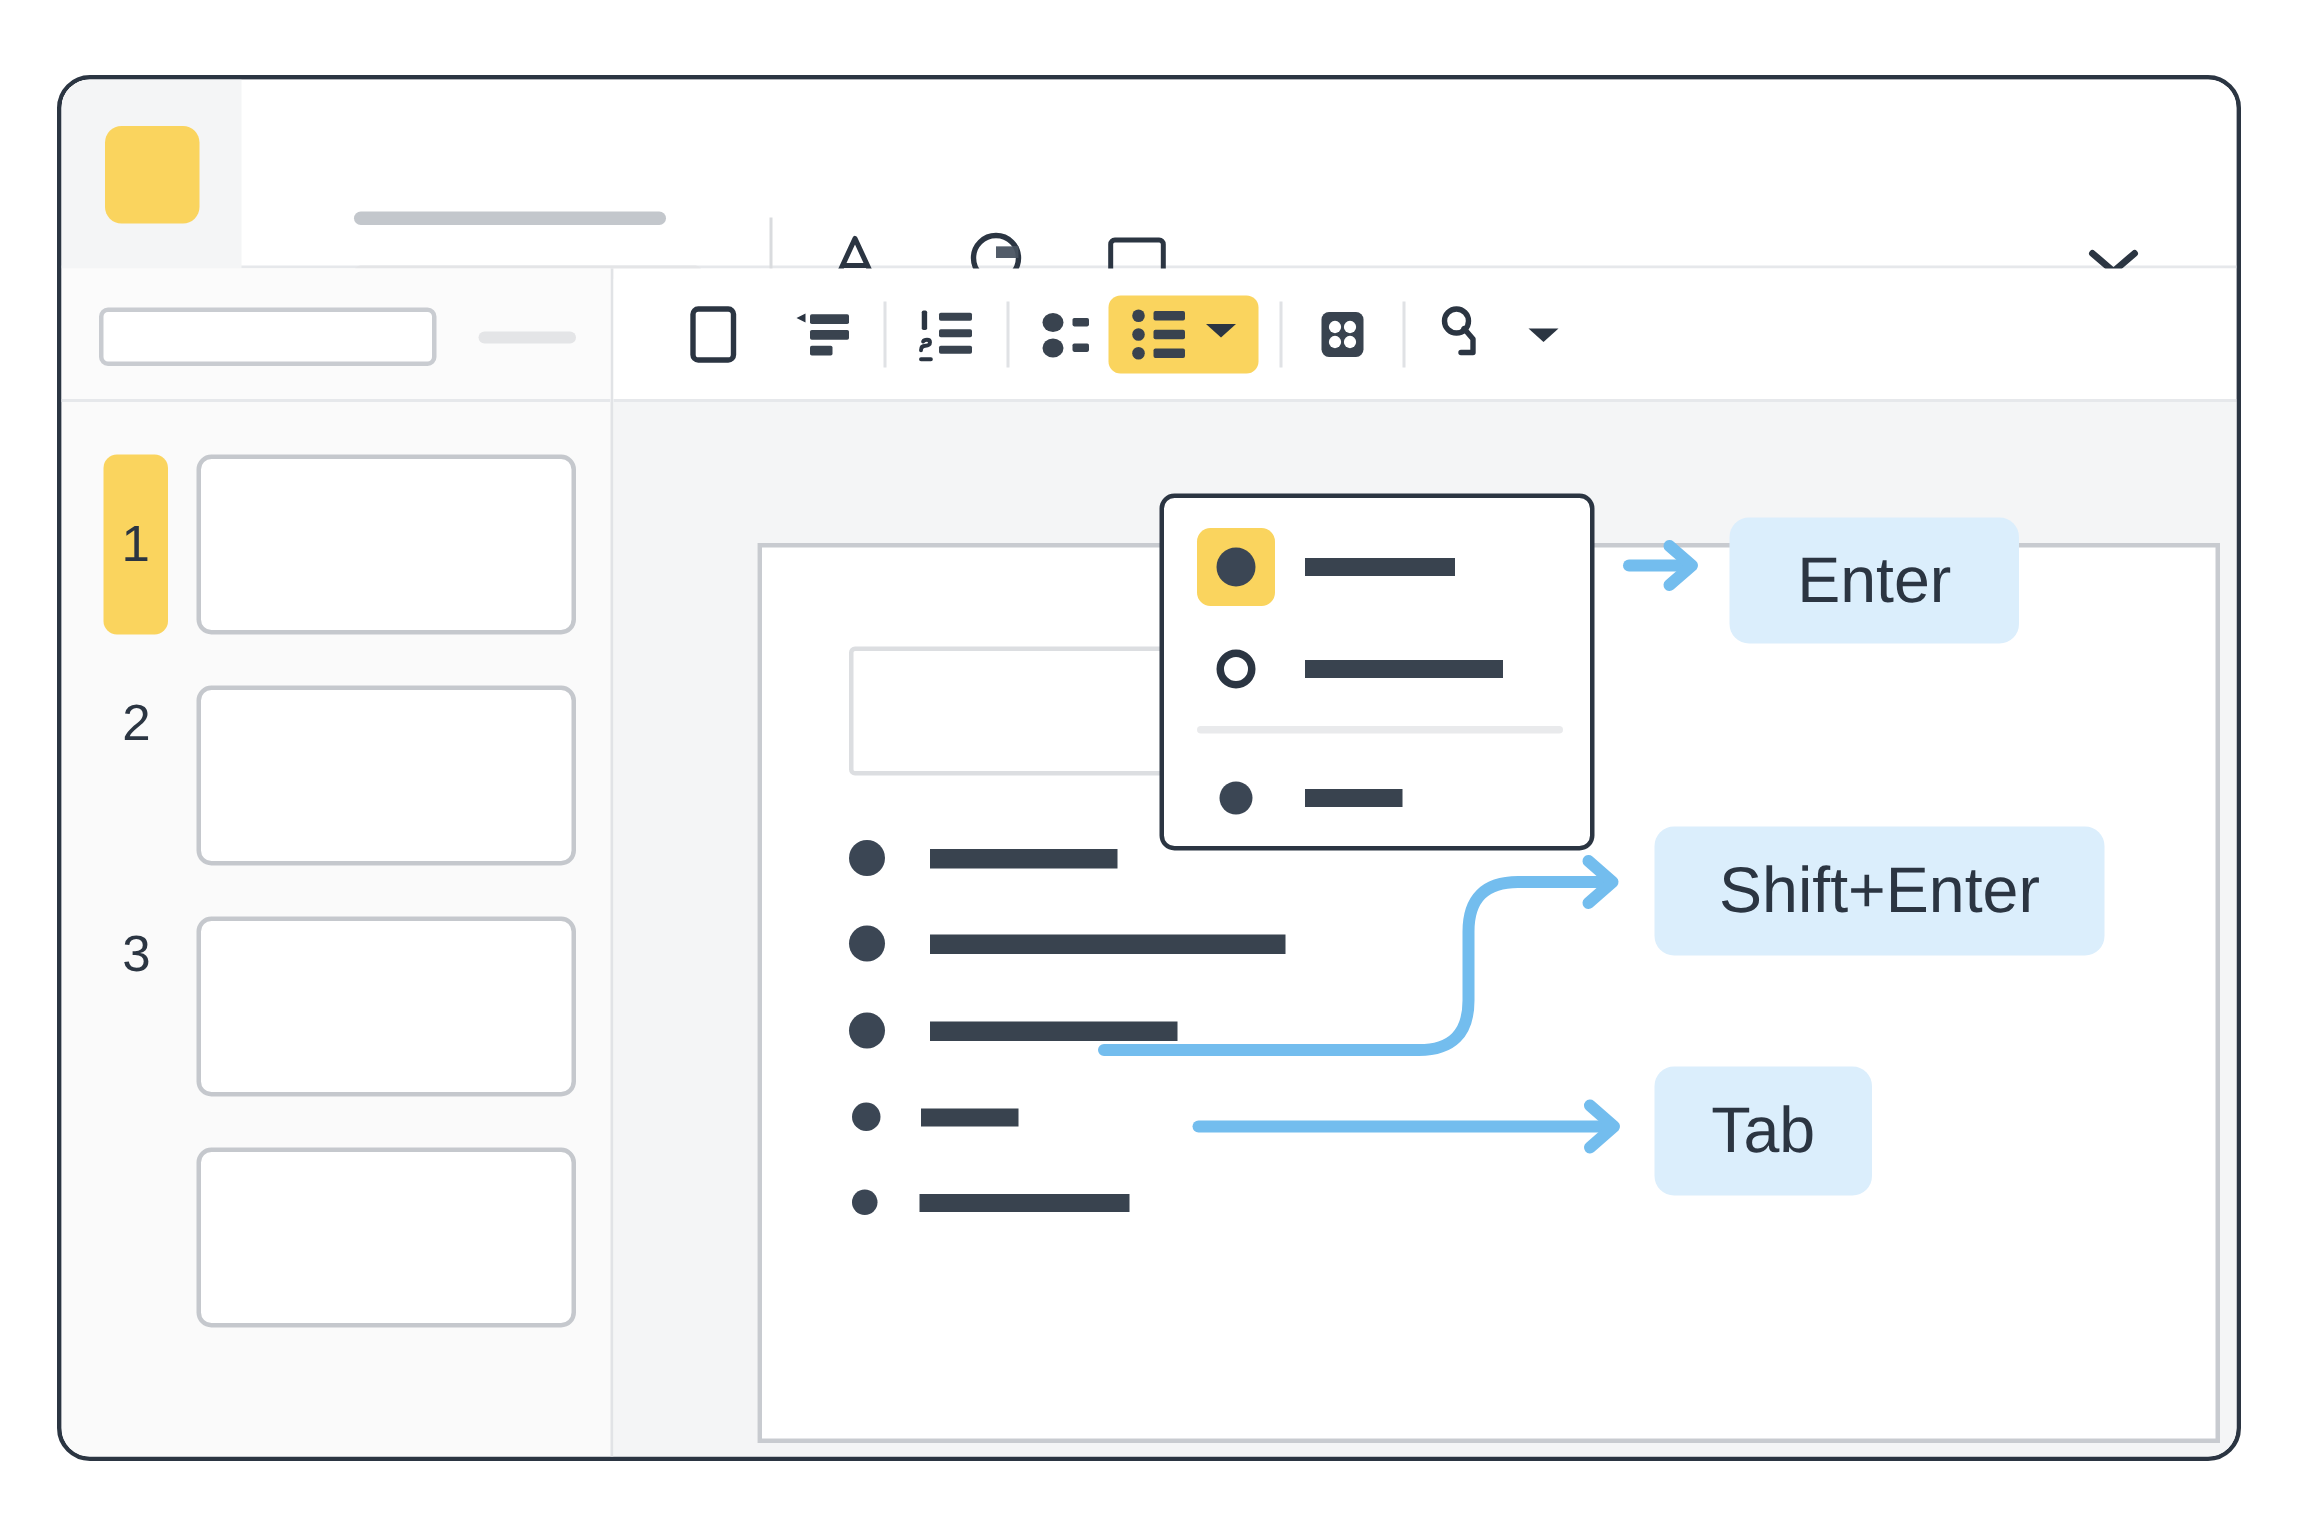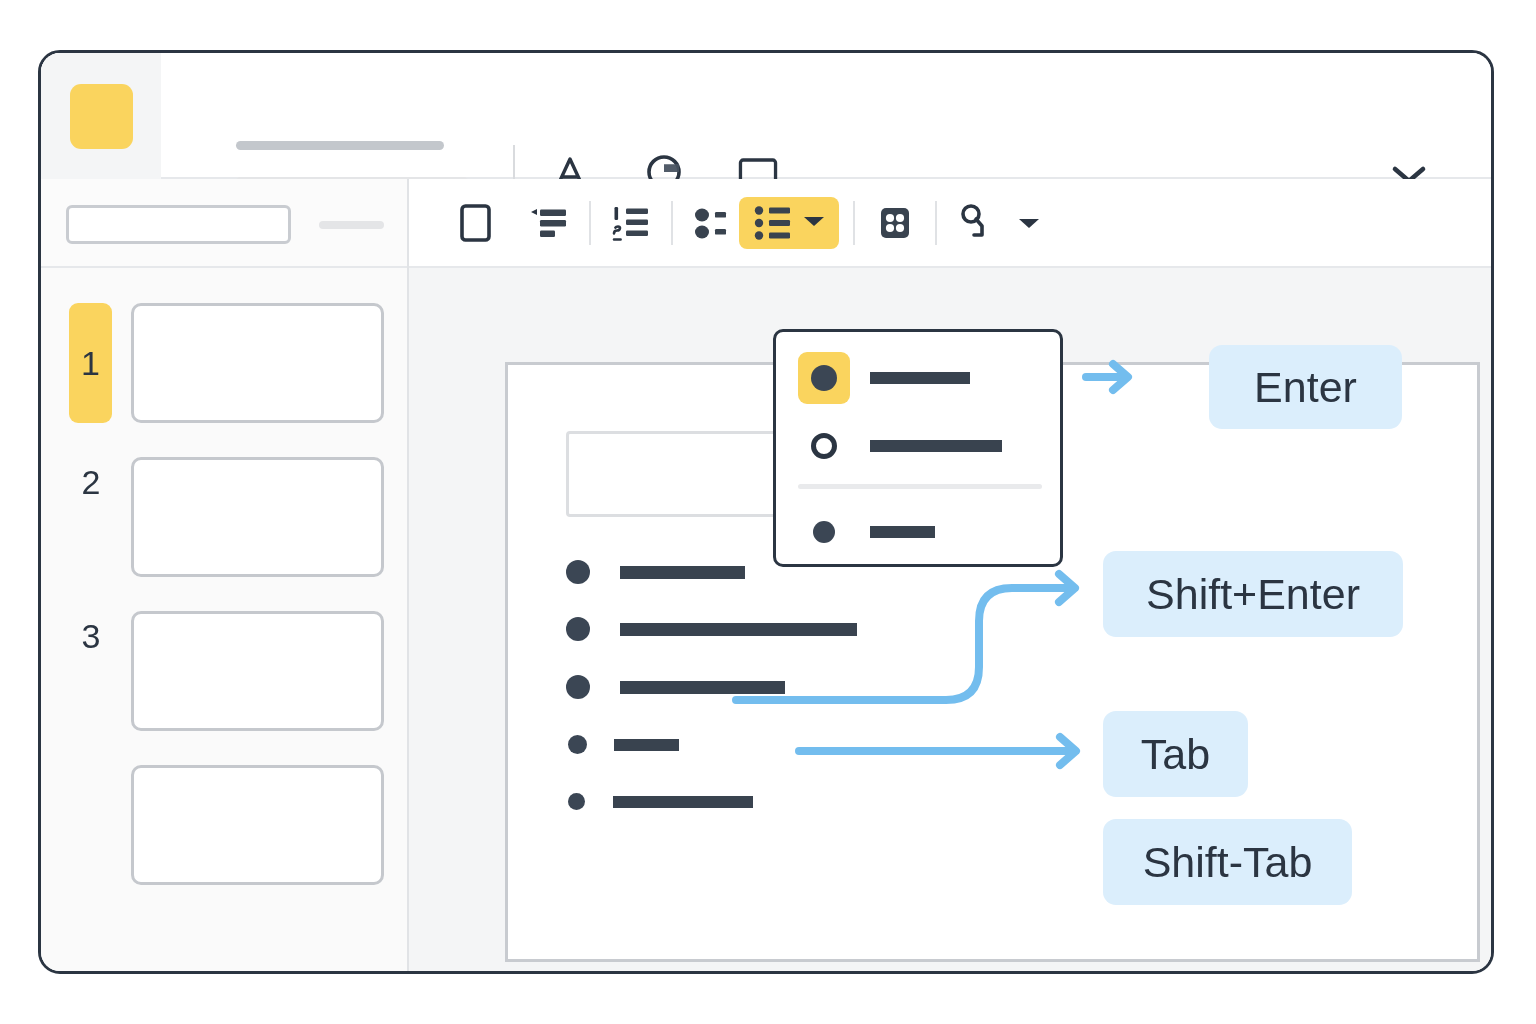--- a/index.html
+++ b/index.html
@@ -430,35 +430,32 @@
       <path d="M695 647 L905 647 Q938 647 938 614 L938 568 Q938 535 971 535 L1032 535" fill="none" stroke="#73BDEE" stroke-width="8" stroke-linecap="round" stroke-linejoin="round"></path>
       <path d="M1018 521 L1034 535 L1018 549" fill="none" stroke="#73BDEE" stroke-width="8" stroke-linecap="round" stroke-linejoin="round"></path>
     </g>
 
     <g>
       <path d="M758 698 L1033 698" fill="none" stroke="#73BDEE" stroke-width="8" stroke-linecap="round"></path>
       <path d="M1019 684 L1035 698 L1019 712" fill="none" stroke="#73BDEE" stroke-width="8" stroke-linecap="round" stroke-linejoin="round"></path>
     </g>
   </svg>
 
-  <div class="pill" style="left:1168px; top:292px; width:193px; height:84px; font-size:43px;">
+  <div class="pill" style="left:1112px; top:292px; width:193px; height:84px; font-size:43px;">
     <span>Enter</span>
   </div>
 
   <div class="pill" style="left:1062px; top:658px; width:145px; height:86px; font-size:43px;">
     <span>Tab</span>
   </div>
 
   <div class="pill" style="left:1062px; top:498px; width:300px; height:86px; font-size:43px;">
     <span>Shift+Enter</span>
   </div>
 
-  <div class="pill" style="left:1062px; top:766px; width:249px; height:86px; font-size:43px;">
-    <span>Shift-Tab</span>
-  </div>
 
   <div class="dropdown">
     <div class="dd-item" style="top:16px;">
       <div class="dd-bullet-box sel">
         <div class="dd-dot-filled"></div>
       </div>
       <div class="dd-bar" style="width:100px;"></div>
     </div>
 
     <div class="dd-item" style="top:84px;">

